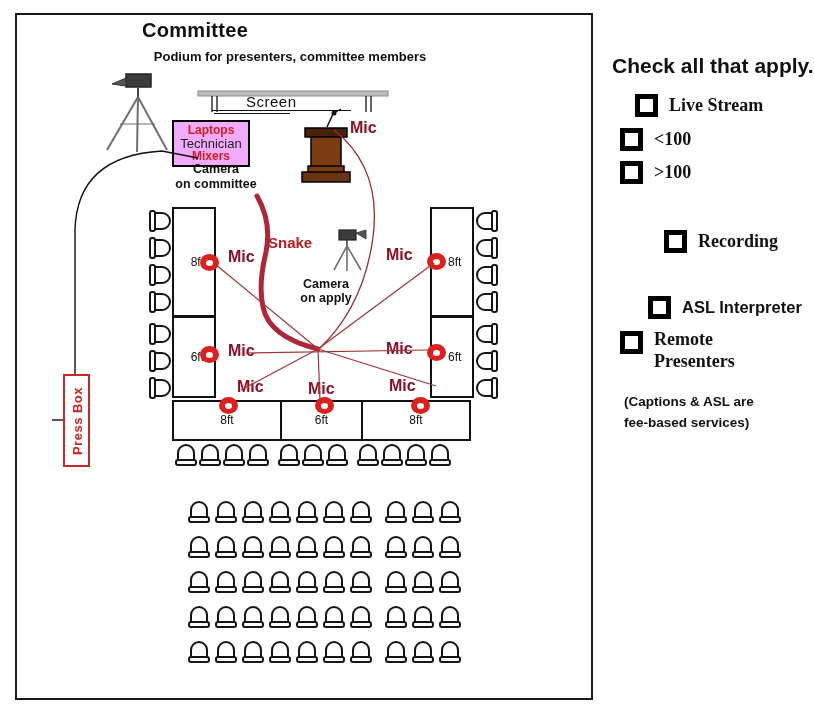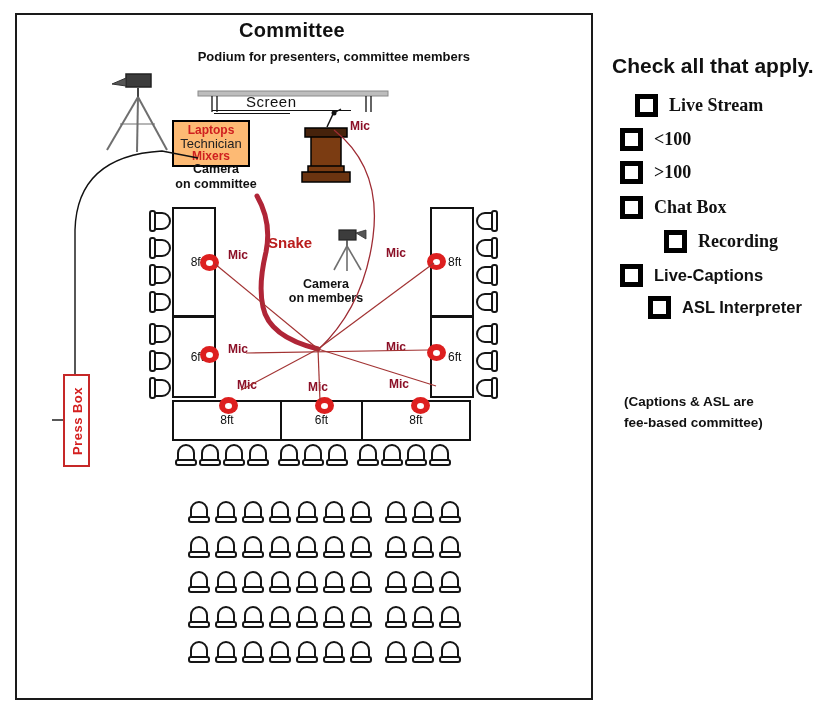--- a/index.html
+++ b/index.html
@@ -1,38 +1,38 @@
 <!DOCTYPE html>
 <html><head>
 <meta charset="utf-8">
 <style>
   html,body{margin:0;padding:0;background:#fff;}
   .page{position:relative;width:814px;height:717px;background:#fff;overflow:hidden;
         font-family:"Liberation Sans",sans-serif;color:#111;}
 
   
   .room-border{position:absolute;left:15px;top:13px;width:574px;height:683px;border:2px solid #1a1a1a;}
-  .room-title{position:absolute;left:142px;top:19px;width:300px;text-align:center;
+  .room-title{position:absolute;left:142px;top:19px;width:300px;text-align:left;
               font-size:20px;font-weight:bold;letter-spacing:.3px;}
-  .room-subtitle{position:absolute;left:110px;top:49px;width:360px;text-align:right;
+  .room-subtitle{position:absolute;left:110px;top:49px;width:360px;text-align:center;
                  font-size:13px;font-weight:bold;}
   .screen-label{position:absolute;left:246px;top:93px;font-size:15px;color:#111;letter-spacing:.5px;}
 
   
-  .equip-box{position:absolute;left:172px;top:120px;width:74px;border:2px solid #000;background:#fdba74;
+  .equip-box{position:absolute;left:172px;top:120px;width:74px;border:2px solid #000;background:#f0abfc;
              text-align:center;line-height:13px;padding:2px 0;}
   .equip-box .red{color:#cf1f1f;font-weight:bold;font-size:12px;}
   .equip-box .blk{color:#222;font-size:13px;}
   .cam-committee{position:absolute;left:160px;top:162px;width:112px;text-align:center;
                  font-size:12.5px;font-weight:bold;line-height:15px;}
   .cam-podium{position:absolute;left:270px;top:277px;width:112px;text-align:center;
               font-size:12.5px;font-weight:bold;line-height:14px;}
 
   .snake-label{position:absolute;left:268px;top:234px;font-size:15px;font-weight:bold;color:#b91c1c;}
-  .mic-label{position:absolute;font-size:12px;font-weight:bold;color:#8b0f26;}
+  .mic-label{position:absolute;font-size:16px;font-weight:bold;color:#8b0f26;}
 
   
   .pressbox{position:absolute;left:63px;top:374px;width:23px;height:89px;border:2px solid #c62828;background:#fff;}
   .pressbox span{position:absolute;left:50%;top:50%;transform:translate(-50%,-50%) rotate(-90deg);
                  white-space:nowrap;font-size:13px;font-weight:bold;color:#d42020;letter-spacing:.5px;}
   .tcol{position:absolute;width:44px;}
   .tcell{box-sizing:border-box;border:2px solid #111;background:#fff;display:flex;align-items:center;}
   .tcol .tcell{width:44px;}
   .lbl-right{justify-content:flex-end;padding-right:10px;}
   .lbl-left{justify-content:flex-start;padding-left:16px;}
@@ -88,21 +88,21 @@
     <div class="red">Laptops</div>
     <div class="blk">Technician</div>
     <div class="red">Mixers</div>
   </div>
   <div class="cam-committee">
     <div>Camera</div>
     <div>on committee</div>
   </div>
   <div class="cam-podium">
     <div>Camera</div>
-    <div>on members</div>
+    <div>on apply</div>
   </div>
 
   <div class="snake-label">Snake</div>
   <div class="pressbox">
     <span>Press Box</span>
   </div>
 
   <div class="tcol" style="left:172px;top:207px;">
     <div class="tcell lbl-right" style="height:110px;">
       <span class="tsize">8ft</span>
@@ -317,35 +317,31 @@
     <span class="cl-label">Live Stream</span>
   </div>
   <div class="cl-row serif" style="top:128px;">
     <div class="cbox"></div>
     <span class="cl-label">&lt;100</span>
   </div>
   <div class="cl-row serif" style="top:161px;">
     <div class="cbox"></div>
     <span class="cl-label">&gt;100</span>
   </div>
-  <div class="cl-row serif" style="top:196px;">
-    <div class="cbox"></div>
-    <span class="cl-label">Chat Box</span>
-  </div>
   <div class="cl-row serif" style="top:230px;padding-left:44px;">
     <div class="cbox"></div>
     <span class="cl-label">Recording</span>
   </div>
-  <div class="cl-row sans" style="top:264px;">
-    <div class="cbox"></div>
-    <span class="cl-label">Live-Captions</span>
-  </div>
   <div class="cl-row sans" style="top:296px;padding-left:28px;">
     <div class="cbox"></div>
     <span class="cl-label">ASL Interpreter</span>
+  </div>
+  <div class="cl-row serif tall" style="top:331px;">
+    <div class="cbox"></div>
+    <span class="cl-label">Remote Presenters</span>
   </div>
 
   <div class="cl-note">
     <div>(Captions &amp; ASL are</div>
-    <div>fee-based committee)</div>
+    <div>fee-based services)</div>
   </div>
 
 </div>
 
 </body></html>

